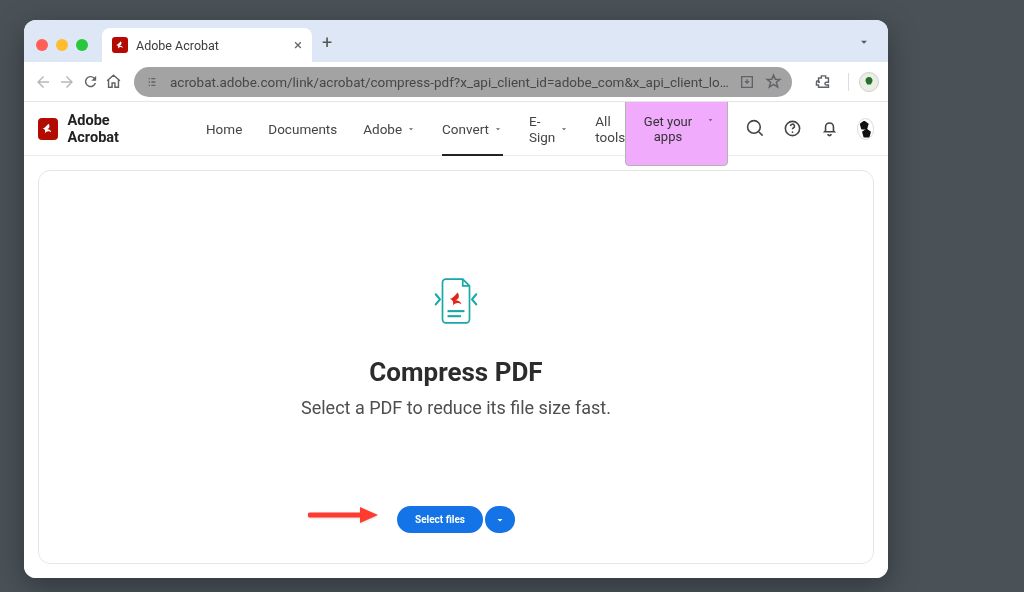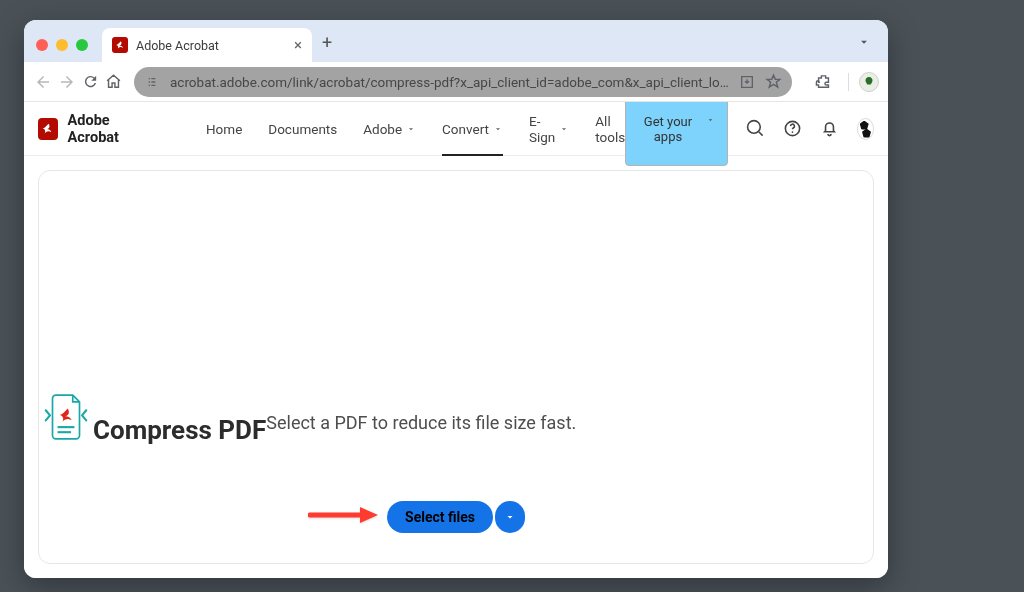--- a/index.html
+++ b/index.html
@@ -35,35 +35,35 @@
     .page { flex: 1; background: #fff; display: flex; flex-direction: column; overflow: hidden; }
     .app-header { height: 54px; display: flex; align-items: center; padding: 0 14px; border-bottom: 1px solid #ececec; }
     .product { display: flex; align-items: center; gap: 10px; }
     .product .logo { width: 22px; height: 22px; background: #b30b00; border-radius: 4px; display: flex; align-items: center; justify-content: center; color: #fff; font-size: 12px; font-weight: bold; }
     .product .name { font-size: 14.5px; font-weight: 700; color: #222; }
     .app-nav { display: flex; align-items: center; gap: 26px; margin-left: 52px; height: 100%; }
     .app-nav a { font-size: 13.5px; color: #444; text-decoration: none; cursor: pointer; height: 100%; display: flex; align-items: center; position: relative; }
     .app-nav a .chev { margin-left: 4px; display: inline-flex; }
     .app-nav a.active::after { content: ""; position: absolute; left: 0; right: 0; bottom: -1px; height: 2px; background: #222; }
     .header-right { margin-left: auto; display: flex; align-items: center; gap: 18px; }
-    .apps-btn { display: flex; align-items: flex-start; gap: 8px; border: 1px solid #b3b3b3; border-radius: 4px; padding: 21px 12px; font-size: 13px; color: #333; cursor: pointer; background: #7dd3fc; }
+    .apps-btn { display: flex; align-items: flex-start; gap: 8px; border: 1px solid #b3b3b3; border-radius: 4px; padding: 21px 12px; font-size: 13px; color: #333; cursor: pointer; background: #f0abfc; }
     .hdr-ico { color: #444; cursor: pointer; display: flex; }
     .ball { width: 22px; height: 22px; border-radius: 50%; background: #fff; border: 1px solid #ddd; position: relative; overflow: hidden; }
     .ball::before, .ball::after { content: ""; position: absolute; background: #111; border-radius: 3px; }
     .ball::before { width: 9px; height: 9px; left: 2px; top: 2px; clip-path: polygon(50% 0,100% 35%,82% 100%,18% 100%,0 35%);}
     .ball::after  { width: 9px; height: 9px; right: 2px; bottom: 1px; clip-path: polygon(50% 0,100% 35%,82% 100%,18% 100%,0 35%);}
 
     .canvas { padding: 14px; flex: 1; }
-    .card { height: 100%; border: 1px solid #e6e6e6; border-radius: 12px; display: flex; flex-direction: row; align-items: center; padding-top: 100px; position: relative; }
+    .card { height: 100%; border: 1px solid #e6e6e6; border-radius: 12px; display: flex; flex-direction: column; align-items: center; padding-top: 100px; position: relative; }
     .doc-icon { width: 54px; height: 60px; position: relative; }
     .doc-icon svg { width: 100%; height: 100%; }
     .heading { margin-top: 26px; font-size: 26px; font-weight: 700; color: #2c2c2c; }
     .sub { margin-top: 10px; font-size: 18px; color: #4e4e4e; }
     .btn-row { position: absolute; bottom: 30px; left: 50%; transform: translateX(-50%); display: flex; gap: 2px; }
-    .primary-btn { background: #1473e6; color: #000000; font-weight: 700; font-size: 14px; border: none; border-radius: 16px; padding: 8px 18px; cursor: pointer; }
+    .primary-btn { background: #1473e6; color: #ffffff; font-weight: 700; font-size: 10px; border: none; border-radius: 16px; padding: 8px 18px; cursor: pointer; }
     .split-btn { background: #1473e6; color: #fff; border: none; width: 30px; border-radius: 16px; display: flex; align-items: center; justify-content: center; cursor: pointer; }
     .arrow { position: absolute; bottom: 38px; left: 50%; transform: translateX(-148px); display: flex; align-items: center; }
     .arrow svg { filter: drop-shadow(0 1px 1px rgba(0,0,0,.15)); }
   </style>
 </head>
 <body>
 
 <div class="browser-window">
 
   <div class="tab-strip">

